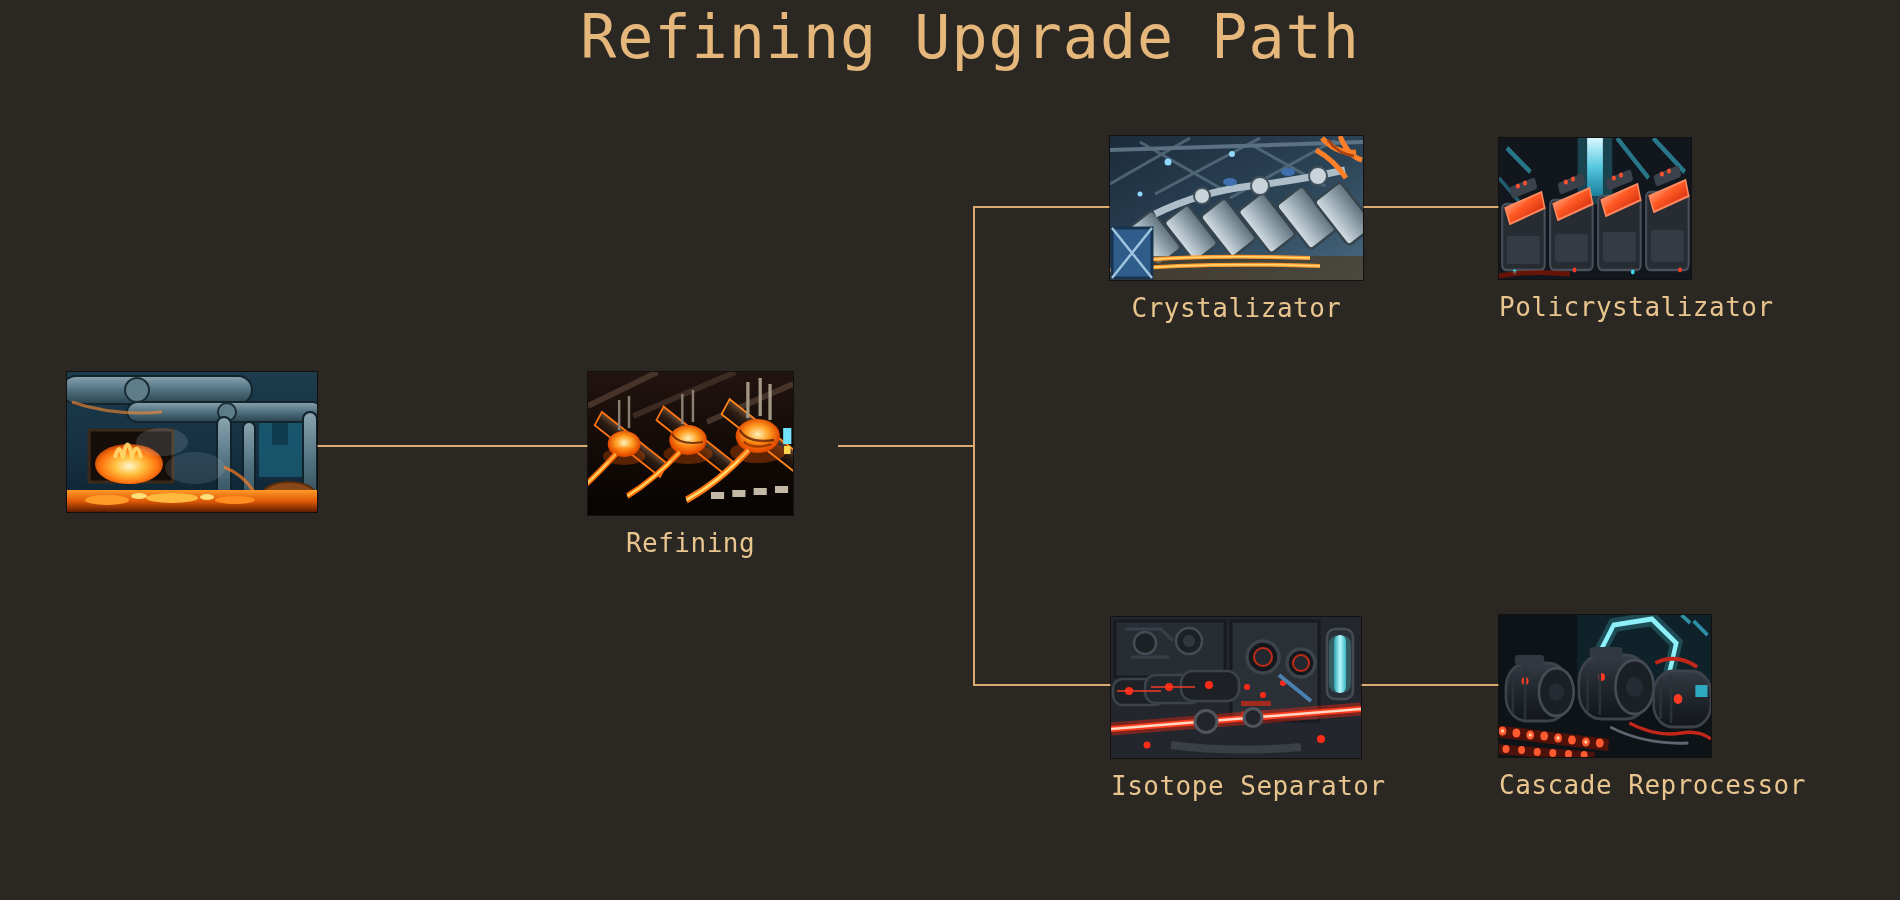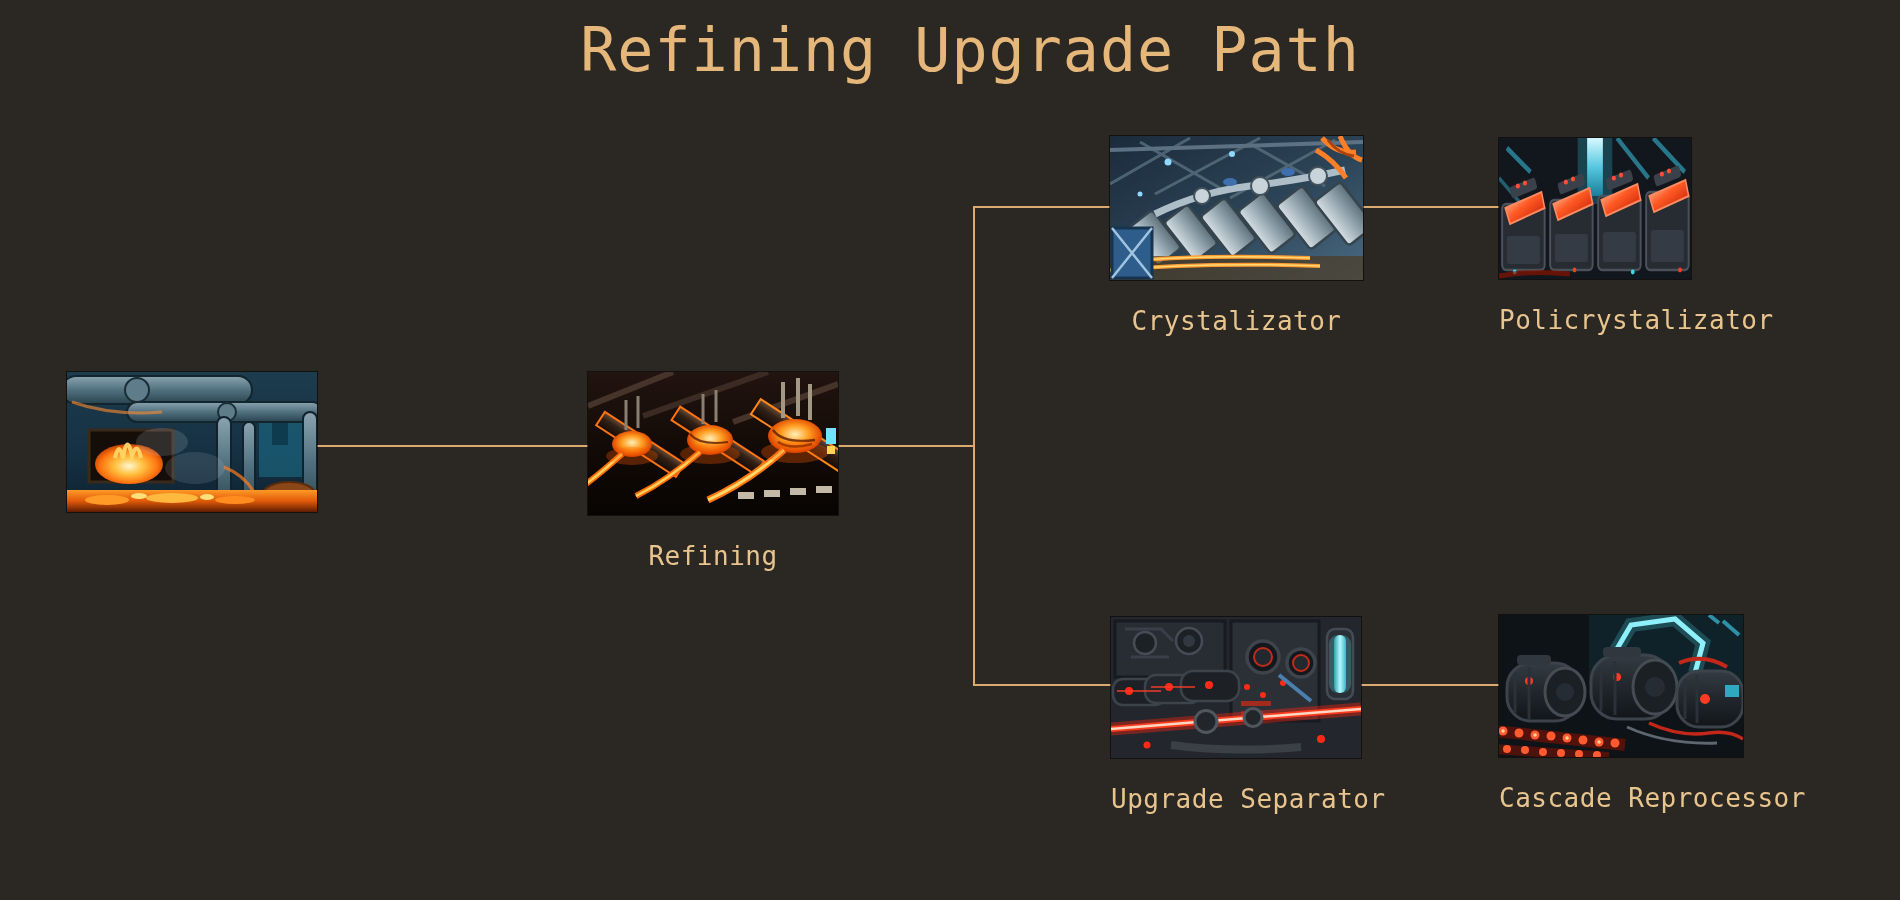--- a/index.html
+++ b/index.html
@@ -7,35 +7,35 @@
     width:1900px;height:900px;overflow:hidden;
     background:#2b2722;
     font-family:"DejaVu Sans Mono","Liberation Mono",monospace;
     position:relative;
   }
   .canvas{position:absolute;inset:0;}
   .title{
     position:absolute;top:2px;left:40px;right:0;
     text-align:center;
     font-size:60px;font-weight:400;letter-spacing:1px;
-    color:#e5b77b;margin:13px;
+    color:#e5b77b;margin:0;
     white-space:nowrap;
   }
   .line{position:absolute;background:#dcaa70;}
   .line.h{height:2px;}
   .line.v{width:2px;}
   .node{position:absolute;cursor:pointer;}
   .thumb{
     width:100%;overflow:hidden;
     background:#111;
     box-shadow:0 0 0 1px rgba(0,0,0,.55);
   }
   .thumb svg{display:block;width:100%;height:100%;}
   .label{
-    margin-top:26px;
+    margin-top:13px;
     text-align:center;
     font-size:26px;letter-spacing:0.5px;
     color:#e8c48e;
     white-space:nowrap;
   }
 </style>
 </head>
 <body>
 
 <div class="canvas">
@@ -104,21 +104,21 @@
         <ellipse cx="168" cy="128" rx="20" ry="4" fill="#ff8c1e"></ellipse>
         <ellipse cx="72" cy="124" rx="8" ry="3" fill="#ffe07a"></ellipse>
         <ellipse cx="140" cy="125" rx="7" ry="3" fill="#ffe07a"></ellipse>
 
         <ellipse cx="95" cy="70" rx="26" ry="14" fill="#cfd8dd" opacity="0.16"></ellipse>
         <ellipse cx="128" cy="96" rx="30" ry="16" fill="#cfd8dd" opacity="0.13"></ellipse>
       </svg>
     </div>
   </div>
 
-  <div class="node" style="left:588px;top:372px;width:250px">
+  <div class="node" style="left:588px;top:372px;width:205px">
     <div class="thumb" style="height:143px">
       <svg viewBox="0 0 250 143" preserveAspectRatio="none">
         <defs>
           <linearGradient id="rfBg" x1="0" y1="0" x2="0" y2="1">
             <stop offset="0" stop-color="#221410"></stop>
               <stop offset="0.55" stop-color="#120a06"></stop>
               <stop offset="1" stop-color="#070402"></stop>
           </linearGradient>
           <radialGradient id="rfCruc" cx="0.5" cy="0.45" r="0.65">
             <stop offset="0" stop-color="#fff0b8"></stop>
@@ -350,24 +350,24 @@
         <path d="M0,112 L250,92" stroke="#ff2410" stroke-width="13" opacity="0.4"></path>
         <path d="M0,112 L250,92" stroke="#ff3b1c" stroke-width="6"></path>
         <path d="M0,112 L250,92" stroke="#ffd8c4" stroke-width="2.5"></path>
         <circle cx="95" cy="104.5" r="11" fill="#22262b" stroke="#51565e" stroke-width="3"></circle>
         <circle cx="142" cy="100.5" r="9" fill="#22262b" stroke="#51565e" stroke-width="3"></circle>
         <path d="M60,128 q60,8 130,2" stroke="#3a4046" stroke-width="8" fill="none"></path>
         <circle cx="210" cy="122" r="4" fill="#ff2a18"></circle>
         <circle cx="36" cy="128" r="3.5" fill="#ff2a18"></circle>
       </svg>
     </div>
-    <div class="label">Upgrade Separator</div>
-  </div>
-
-  <div class="node" style="left:1499px;top:615px;width:244px">
+    <div class="label">Isotope Separator</div>
+  </div>
+
+  <div class="node" style="left:1499px;top:615px;width:212px">
     <div class="thumb" style="height:142px">
       <svg viewBox="0 0 244 142" preserveAspectRatio="none">
         <defs>
           <linearGradient id="caDrum" x1="0" y1="0" x2="0" y2="1">
             <stop offset="0" stop-color="#343b42"></stop>
               <stop offset="0.5" stop-color="#20262c"></stop>
               <stop offset="1" stop-color="#12161a"></stop>
           </linearGradient>
         </defs>
         <rect x="0" y="0" width="244" height="142" fill="#0e1318"></rect>

